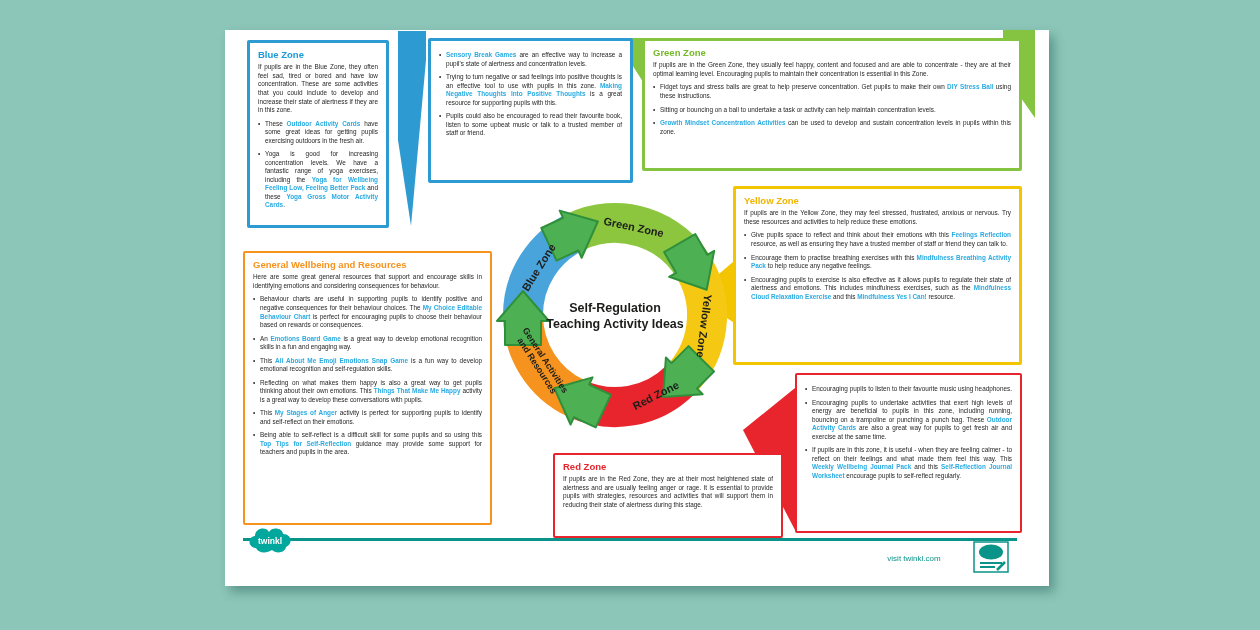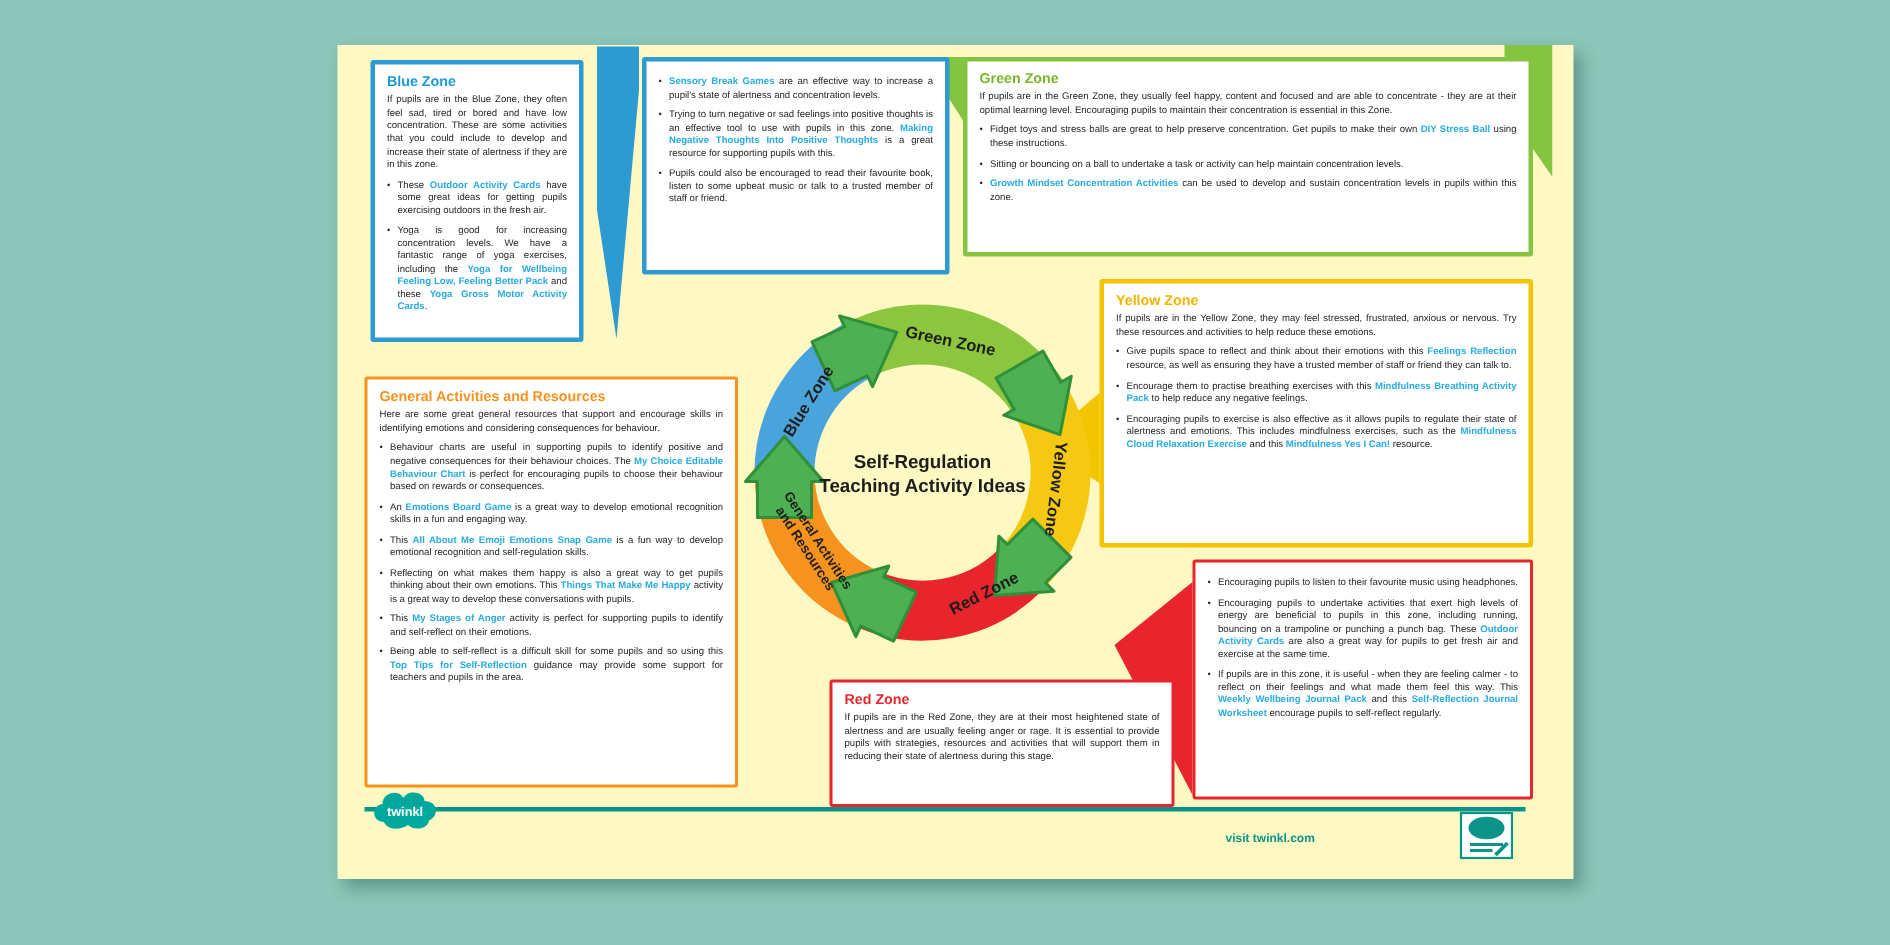--- a/index.html
+++ b/index.html
@@ -3,42 +3,42 @@
 <meta charset="utf-8">
 <style>
   html,body{margin:0;padding:0}
   body{
     width:1260px;height:630px;position:relative;overflow:hidden;
     background:#8cc6b8;
     font-family:"Liberation Sans",sans-serif;
   }
   .poster{
     position:absolute;left:225px;top:30px;width:824px;height:556px;
-    background:#fef9c3;box-shadow:5px 6px 10px rgba(15,70,65,.38);
+    background:#ffffff;box-shadow:5px 6px 10px rgba(15,70,65,.38);
   }
   .card{position:absolute;background:#fff;box-sizing:border-box;padding:7px 8px;border-radius:2px}
   .c-blue{border:3px solid #2d9ad2}
   .c-green{border:3px solid #85c440}
   .c-yellow{border:3px solid #f2c500}
   .c-red{border:2.5px solid #e8252c}
   .c-orange{border:2.5px solid #f6921e}
   .bt{font-weight:bold;font-size:9.5px;margin:0 0 3px 0;line-height:1.1}
   .t-blue{color:#1b9ad6}.t-green{color:#76b82a}.t-yellow{color:#f0b400}
   .t-red{color:#e8252c}.t-orange{color:#f6921e}
   .intro,.btx{font-size:6.4px;line-height:1.33;color:#262626;text-align:justify}
   .intro{margin:0 0 4px 0}
   .blt{display:flex;gap:3px;margin-top:5px}
   .dot{flex:0 0 4px;font-size:6.4px;color:#262626;line-height:1.33}
   .lnk{color:#29abe2;font-weight:bold;cursor:pointer}
   .ring-wrap{position:absolute;left:265px;top:160px;width:250px;height:250px}
   .overlay{position:absolute;left:0;top:0;width:810px;height:556px;pointer-events:none}
   .footline{position:absolute;left:18px;top:508px;width:774px;height:2.5px;background:#0a9489}
   .logo{position:absolute;left:20px;top:494px}
-  .visit{position:absolute;left:592px;top:524px;width:120px;text-align:left;
-         font-size:8px;font-weight:bold;color:#0a9489}
+  .visit{position:absolute;left:629px;top:524px;width:120px;text-align:center;
+         font-size:8px;font-weight:normal;color:#0a9489}
   .badge{position:absolute;left:748px;top:511px}
   .ring-label{font-weight:bold;fill:#1d1d1b}
   .center-title{font-weight:bold;fill:#1d1d1b;text-anchor:middle}
 </style>
 </head>
 <body>
 
 <div class="poster">
 
   <svg class="overlay" viewBox="0 0 810 556">
@@ -135,21 +135,21 @@
         </div>
       </div>
   </div>
 
   <div class="card c-red" style="left:328px;top:423px;width:230px;height:85px">
     <div class="bt t-red">Red Zone</div>
     <p class="intro">If pupils are in the Red Zone, they are at their most heightened state of alertness and are usually feeling anger or rage. It is essential to provide pupils with strategies, resources and activities that will support them in reducing their state of alertness during this stage.</p>
   </div>
 
   <div class="card c-orange" style="left:18px;top:221px;width:249px;height:274px">
-    <div class="bt t-orange">General Activities and Resources</div>
+    <div class="bt t-orange">General Wellbeing and Resources</div>
     <p class="intro">Here are some great general resources that support and encourage skills in identifying emotions and considering consequences for behaviour.</p>
     <div>
         <div class="blt">
           <span class="dot">•</span>
           <span class="btx"><span>Behaviour charts are useful in supporting pupils to identify positive and negative consequences for their behaviour choices. The </span><span class="lnk">My Choice Editable Behaviour Chart</span><span> is perfect for encouraging pupils to choose their behaviour based on rewards or consequences.</span></span>
         </div>
         <div class="blt">
           <span class="dot">•</span>
           <span class="btx"><span>An </span><span class="lnk">Emotions Board Game</span><span> is a great way to develop emotional recognition skills in a fun and engaging way.</span></span>
         </div>

